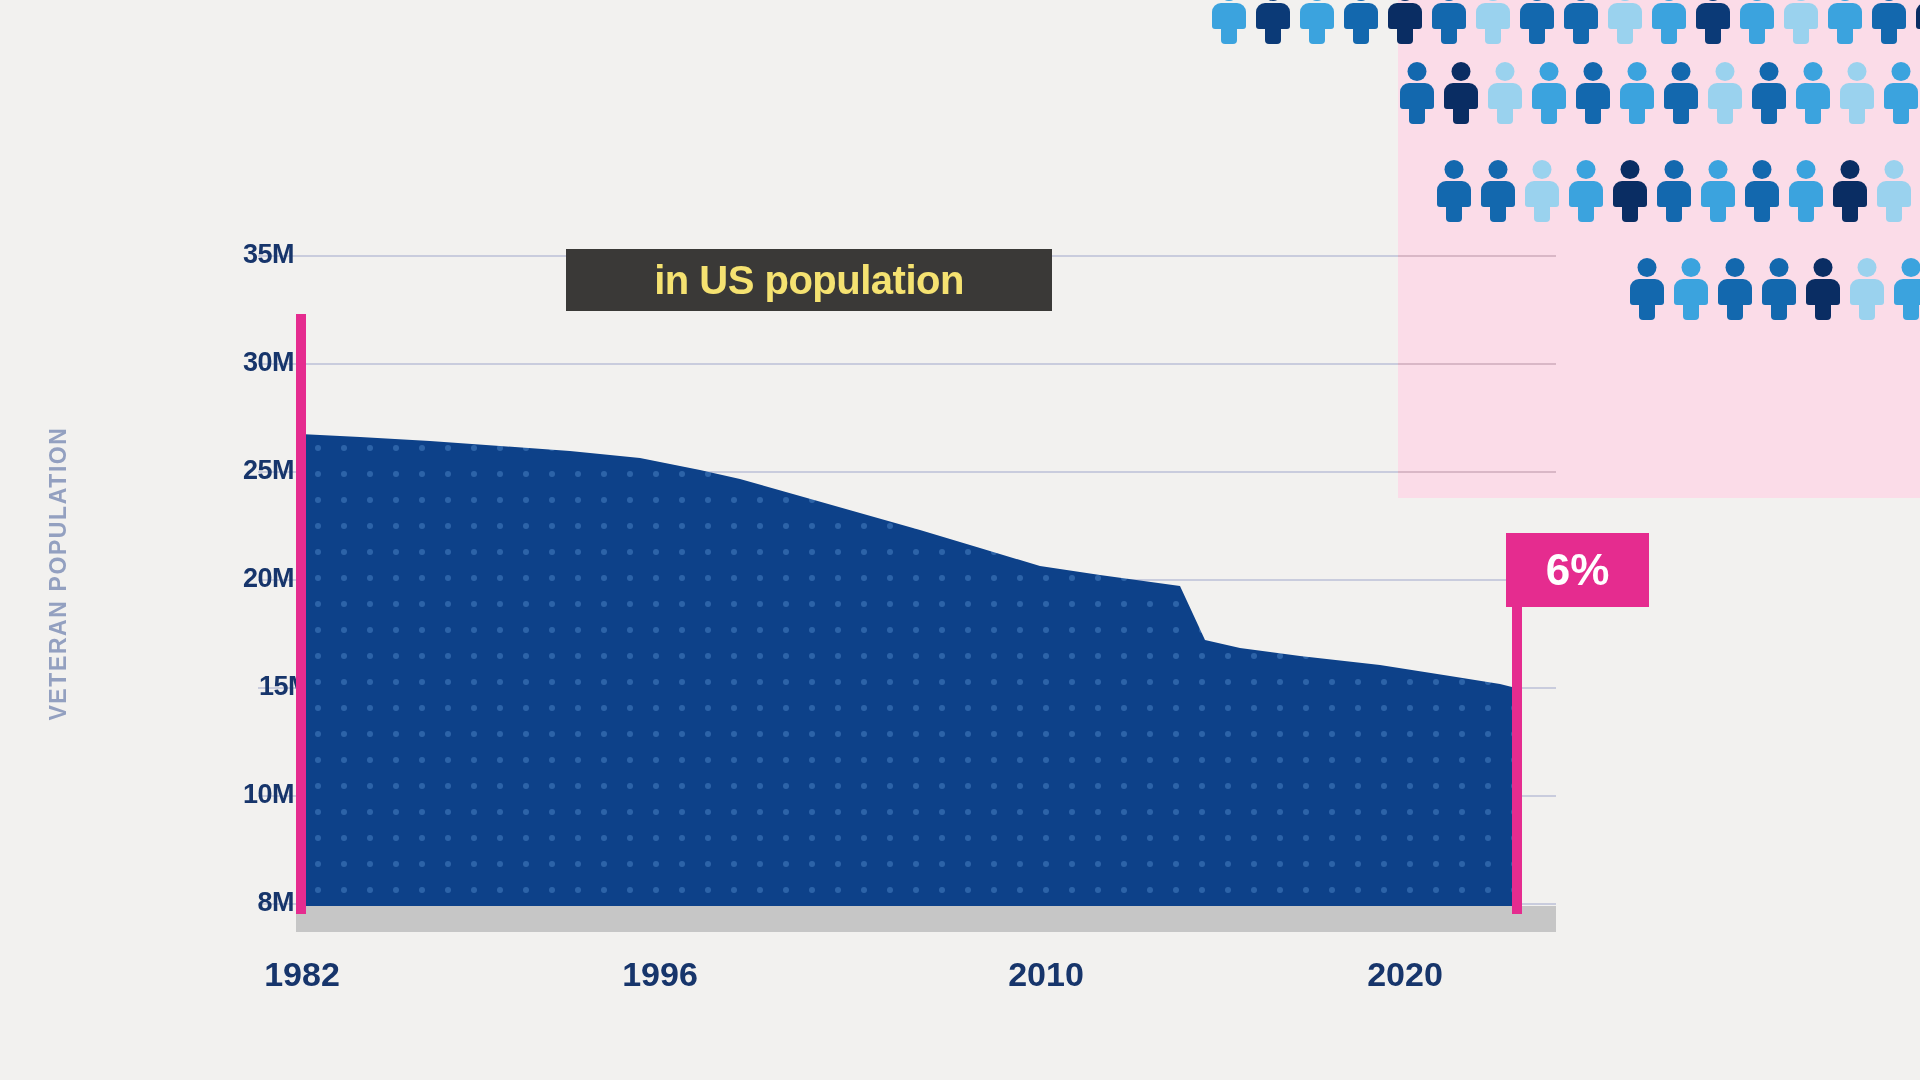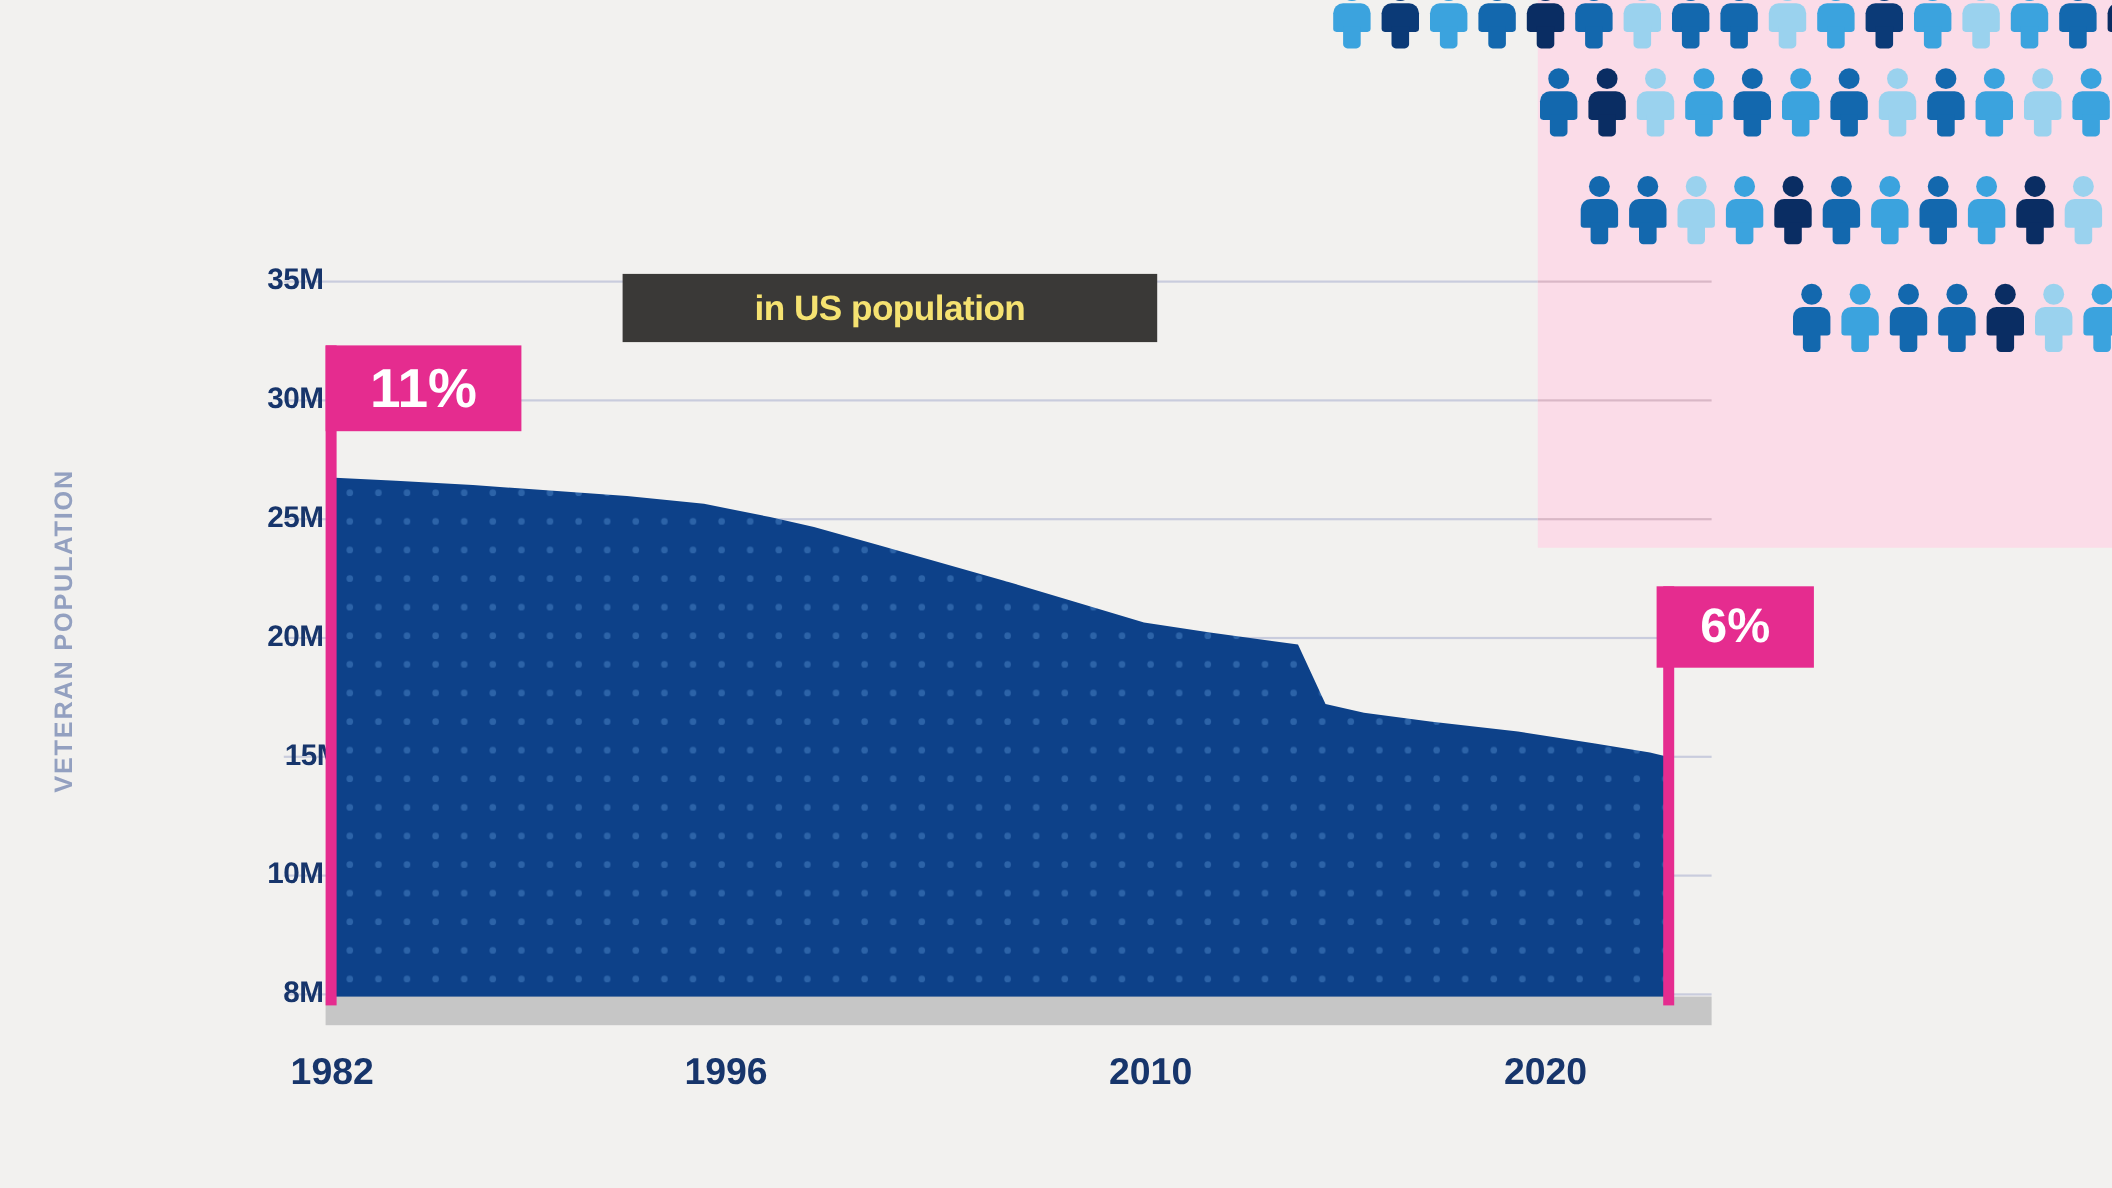--- a/index.html
+++ b/index.html
@@ -56,21 +56,21 @@
   .main-title{
     position:absolute;left:0;top:104px;width:1620px;text-align:center;
     color:#E52C8F;font-size:110px;font-weight:bold;letter-spacing:-2px;
     line-height:1;
   }
   .sub-banner{
     position:absolute;left:566px;top:249px;width:486px;height:62px;
     background:#3A3937;display:flex;align-items:center;justify-content:center;
   }
   .sub-banner span{
-    color:#F5E271;font-size:32px;font-weight:bold;letter-spacing:-0.5px;
+    color:#F5E271;font-size:40px;font-weight:bold;letter-spacing:-0.5px;
   }
 
   
   .xlabel{
     position:absolute;color:#17356B;font-weight:bold;font-size:34px;
     text-align:center;width:160px;
   }
   .source{
     position:absolute;left:0;top:1008px;width:1920px;text-align:center;
     color:#4B4B4B;font-size:20px;
@@ -121,23 +121,20 @@
          L 1205 640 L 1240 648 L 1300 656 L 1380 665
          L 1450 676 L 1500 684 L 1516 688
          L 1516 908 L 300 908 Z"></path>
   </svg>
 
   <div class="baseline-bar"></div>
 
   <div class="marker" style="left:296px;top:314px;height:600px;"></div>
   <div class="marker" style="left:1512px;top:533px;height:381px;"></div>
 
-  <div class="badge badge-11">
-    <span>11%</span>
-  </div>
   <div class="badge badge-6">
     <span>6%</span>
   </div>
 
   <div class="sub-banner">
     <span>in US population</span>
   </div>
 
   <div class="xlabel" style="left:222px;top:955px;">1982</div>
   <div class="xlabel" style="left:580px;top:955px;">1996</div>

